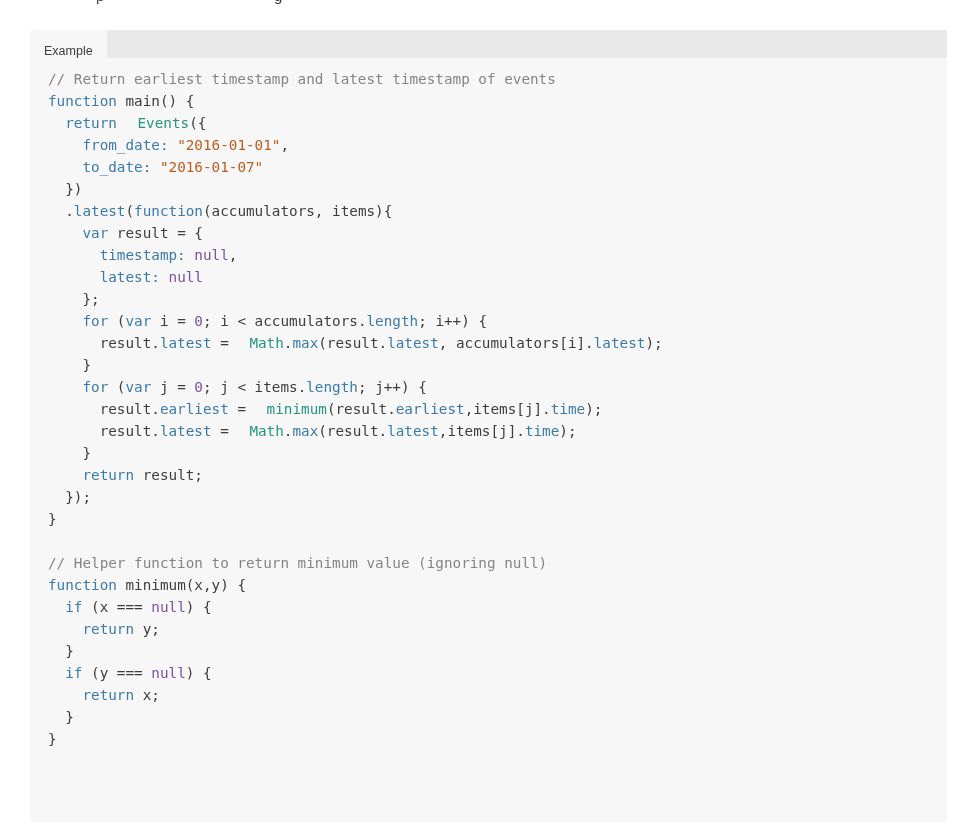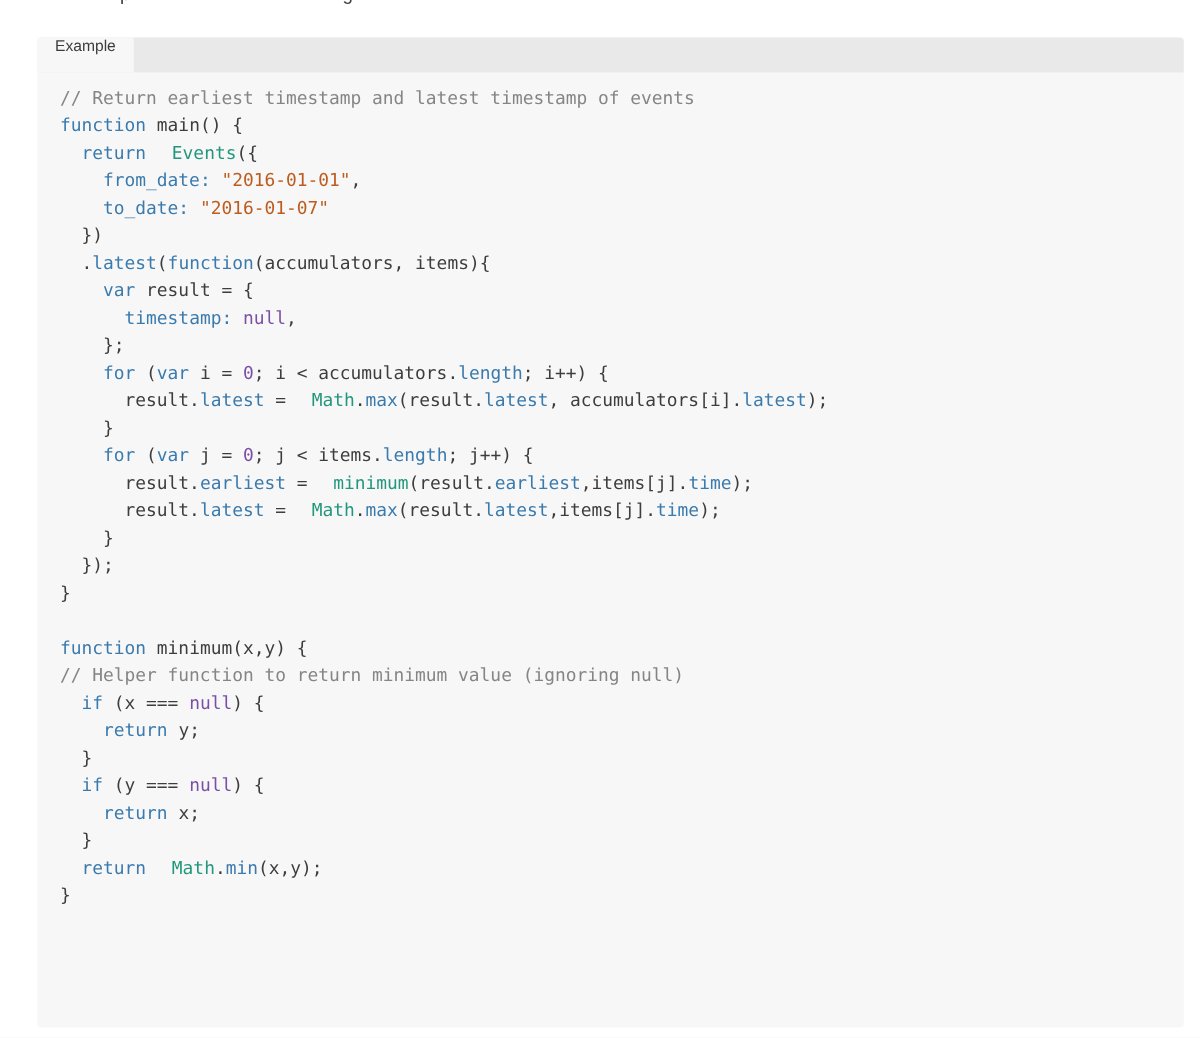--- a/index.html
+++ b/index.html
@@ -19,21 +19,21 @@
   }
   .panel{
     position:absolute;left:30px;top:30px;width:917px;height:792px;
     background:var(--panel-bg);border-radius:3px;box-sizing:border-box;
   }
   .tabbar{
     height:28px;background:var(--tabbar-bg);border-radius:3px 3px 0 0;
     display:flex;align-items:stretch;
   }
   .tab{
-    display:flex;align-items:flex-start;padding:0 14px;cursor:pointer;
+    display:flex;align-items:flex-end;padding:0 14px;cursor:pointer;
     font-size:12.5px;color:var(--tab-text);border-radius:3px 0 0 0;
   }
   .tab.active{background:var(--panel-bg);}
   .tabbar-rest{flex:1;}
   .code{
     padding:10px 18px 28px 18px;
     font-family:"DejaVu Sans Mono","Liberation Mono",monospace;
     font-size:14.3px;line-height:22px;color:var(--code-default);
   }
   .code-line{white-space:pre;height:22px;}
@@ -63,35 +63,36 @@
   <div class="code">
       <div class="code-line"><span class="tok-c">// Return earliest timestamp and latest timestamp of events</span></div>
       <div class="code-line"><span class="tok-k">function</span><span class="tok-d"> main() {</span></div>
       <div class="code-line"><span class="tok-d">  </span><span class="tok-k">return</span><span class="tok-d"> </span><span class="tok-t">Events</span><span class="tok-d">({</span></div>
       <div class="code-line"><span class="tok-d">    </span><span class="tok-p">from_date:</span><span class="tok-d"> </span><span class="tok-s">"2016-01-01"</span><span class="tok-d">,</span></div>
       <div class="code-line"><span class="tok-d">    </span><span class="tok-p">to_date:</span><span class="tok-d"> </span><span class="tok-s">"2016-01-07"</span></div>
       <div class="code-line"><span class="tok-d">  })</span></div>
       <div class="code-line"><span class="tok-d">  .</span><span class="tok-p">latest</span><span class="tok-d">(</span><span class="tok-k">function</span><span class="tok-d">(accumulators, items){</span></div>
       <div class="code-line"><span class="tok-d">    </span><span class="tok-k">var</span><span class="tok-d"> result = {</span></div>
       <div class="code-line"><span class="tok-d">      </span><span class="tok-p">timestamp:</span><span class="tok-d"> </span><span class="tok-n">null</span><span class="tok-d">,</span></div>
+      <div class="code-line"><span class="tok-d">      </span><span class="tok-p">latest:</span><span class="tok-d"> </span><span class="tok-n">null</span></div>
       <div class="code-line"><span class="tok-d">    };</span></div>
       <div class="code-line"><span class="tok-d">    </span><span class="tok-k">for</span><span class="tok-d"> (</span><span class="tok-k">var</span><span class="tok-d"> i = </span><span class="tok-n">0</span><span class="tok-d">; i &lt; accumulators.</span><span class="tok-p">length</span><span class="tok-d">; i++) {</span></div>
       <div class="code-line"><span class="tok-d">      result.</span><span class="tok-p">latest</span><span class="tok-d"> = </span><span class="tok-t">Math</span><span class="tok-d">.</span><span class="tok-p">max</span><span class="tok-d">(result.</span><span class="tok-p">latest</span><span class="tok-d">, accumulators[i].</span><span class="tok-p">latest</span><span class="tok-d">);</span></div>
       <div class="code-line"><span class="tok-d">    }</span></div>
       <div class="code-line"><span class="tok-d">    </span><span class="tok-k">for</span><span class="tok-d"> (</span><span class="tok-k">var</span><span class="tok-d"> j = </span><span class="tok-n">0</span><span class="tok-d">; j &lt; items.</span><span class="tok-p">length</span><span class="tok-d">; j++) {</span></div>
       <div class="code-line"><span class="tok-d">      result.</span><span class="tok-p">earliest</span><span class="tok-d"> = </span><span class="tok-t">minimum</span><span class="tok-d">(result.</span><span class="tok-p">earliest</span><span class="tok-d">,items[j].</span><span class="tok-p">time</span><span class="tok-d">);</span></div>
       <div class="code-line"><span class="tok-d">      result.</span><span class="tok-p">latest</span><span class="tok-d"> = </span><span class="tok-t">Math</span><span class="tok-d">.</span><span class="tok-p">max</span><span class="tok-d">(result.</span><span class="tok-p">latest</span><span class="tok-d">,items[j].</span><span class="tok-p">time</span><span class="tok-d">);</span></div>
       <div class="code-line"><span class="tok-d">    }</span></div>
+      <div class="code-line"><span class="tok-d">    </span><span class="tok-k">return</span><span class="tok-d"> result;</span></div>
       <div class="code-line"><span class="tok-d">  });</span></div>
       <div class="code-line"><span class="tok-d">}</span></div>
       <div class="code-line">&nbsp;</div>
+      <div class="code-line"><span class="tok-c">// Helper function to return minimum value (ignoring null)</span></div>
       <div class="code-line"><span class="tok-k">function</span><span class="tok-d"> minimum(x,y) {</span></div>
-      <div class="code-line"><span class="tok-c">// Helper function to return minimum value (ignoring null)</span></div>
       <div class="code-line"><span class="tok-d">  </span><span class="tok-k">if</span><span class="tok-d"> (x === </span><span class="tok-n">null</span><span class="tok-d">) {</span></div>
       <div class="code-line"><span class="tok-d">    </span><span class="tok-k">return</span><span class="tok-d"> y;</span></div>
       <div class="code-line"><span class="tok-d">  }</span></div>
       <div class="code-line"><span class="tok-d">  </span><span class="tok-k">if</span><span class="tok-d"> (y === </span><span class="tok-n">null</span><span class="tok-d">) {</span></div>
       <div class="code-line"><span class="tok-d">    </span><span class="tok-k">return</span><span class="tok-d"> x;</span></div>
       <div class="code-line"><span class="tok-d">  }</span></div>
-      <div class="code-line"><span class="tok-d">  </span><span class="tok-k">return</span><span class="tok-d"> </span><span class="tok-t">Math</span><span class="tok-d">.</span><span class="tok-p">min</span><span class="tok-d">(x,y);</span></div>
       <div class="code-line"><span class="tok-d">}</span></div>
     </div>
 </div>
 
 </body></html>

